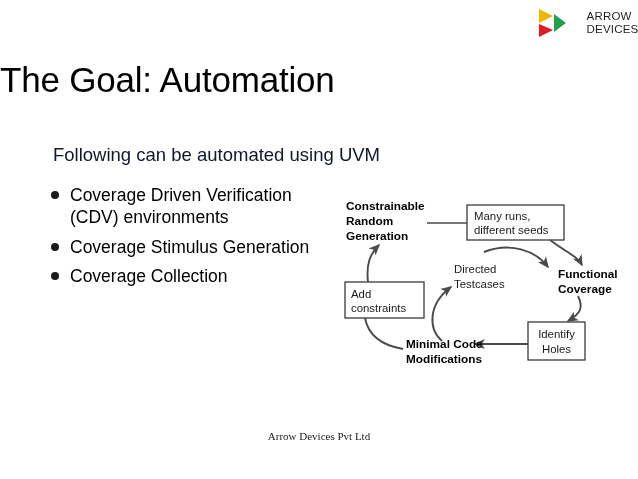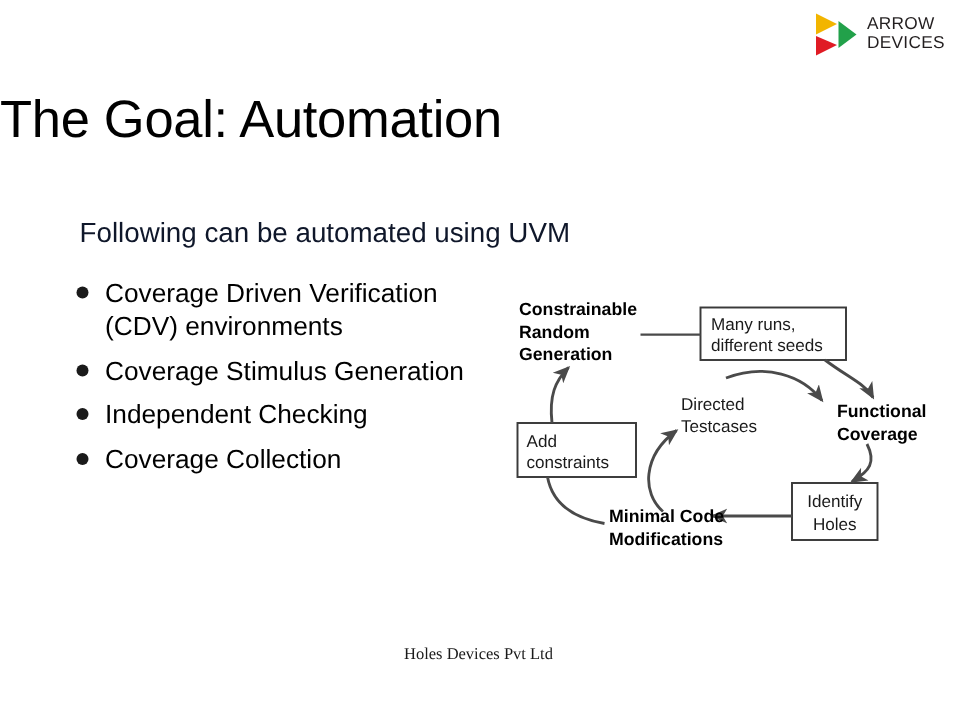--- a/index.html
+++ b/index.html
@@ -19,21 +19,22 @@
 
   
   #brand-logo {
     position: absolute;
     top: 4px;
     left: 541px;
     width: 92px;
     height: 38px;
     display: flex;
     align-items: center;
-    gap: 5px;
+    gap: 19px;
+    justify-content: center;
   }
   #logo-mark {
     width: 32px;
     height: 32px;
     flex: 0 0 32px;
   }
   #logo-wordmark {
     display: flex;
     flex-direction: column;
     justify-content: center;
@@ -173,24 +174,20 @@
   <li>
     <span class="dot"></span>
     <span>Coverage Driven Verification (CDV) environments</span>
   </li>
   <li>
     <span class="dot"></span>
     <span>Coverage Stimulus Generation</span>
   </li>
   <li>
     <span class="dot"></span>
-    <span>Independent Checking</span>
-  </li>
-  <li>
-    <span class="dot"></span>
     <span>Coverage Collection</span>
   </li>
 </ul>
 
 <div id="flow-diagram">
   <svg viewBox="0 0 300 184" xmlns="http://www.w3.org/2000/svg">
     <defs>
       <marker id="ah" markerWidth="7" markerHeight="7" refX="5.2" refY="3" orient="auto">
         <path d="M0,0.4 L6,3 L0,5.6 L1.6,3 Z" fill="#4a4a4a"></path>
       </marker>
@@ -235,13 +232,13 @@
     <text class="dg-text-bold" x="74" y="177">Modifications</text>
 
     <text class="dg-text" x="19" y="112">Add</text>
     <text class="dg-text" x="19" y="126">constraints</text>
 
     <text class="dg-text" x="122" y="87">Directed</text>
     <text class="dg-text" x="122" y="102">Testcases</text>
   </svg>
 </div>
 
-<div id="slide-footer">Holes Devices Pvt Ltd</div>
+<div id="slide-footer">Arrow Devices Pvt Ltd</div>
 
 </body></html>

